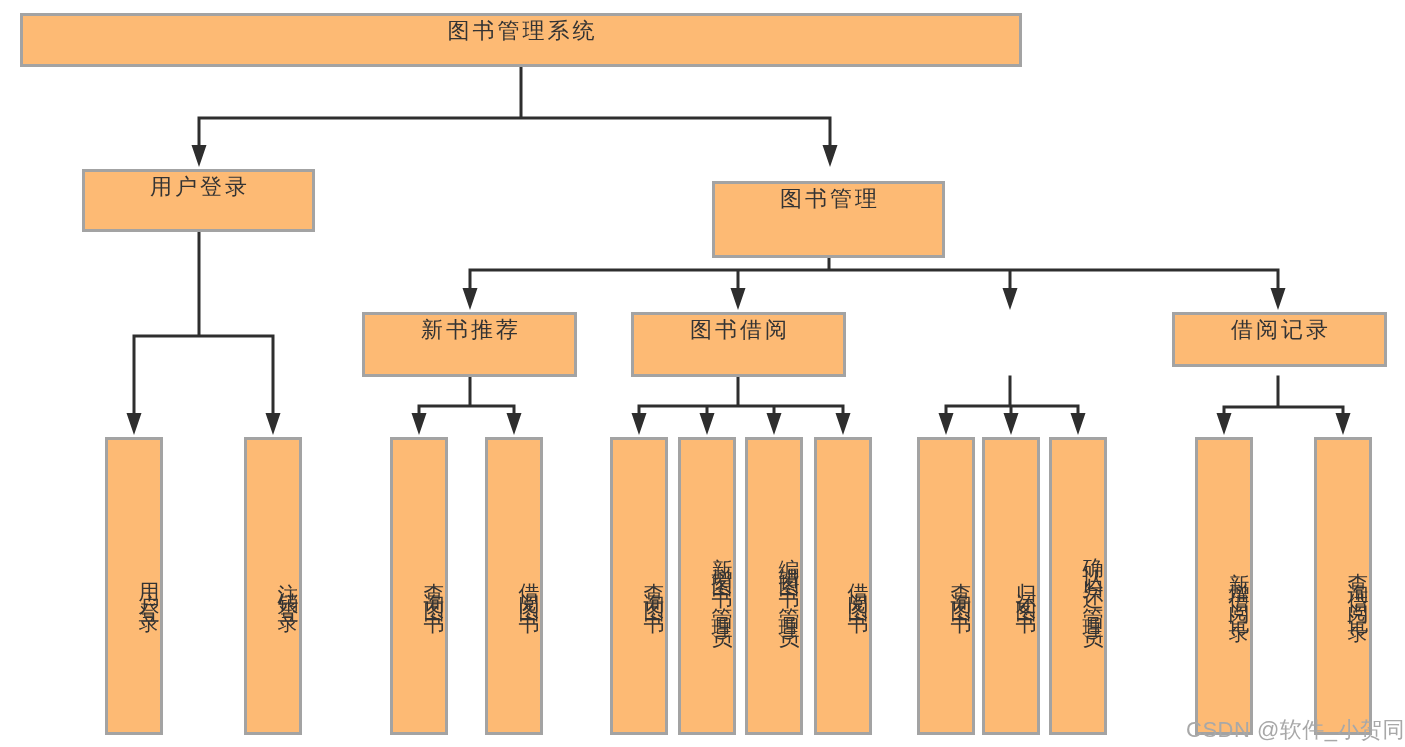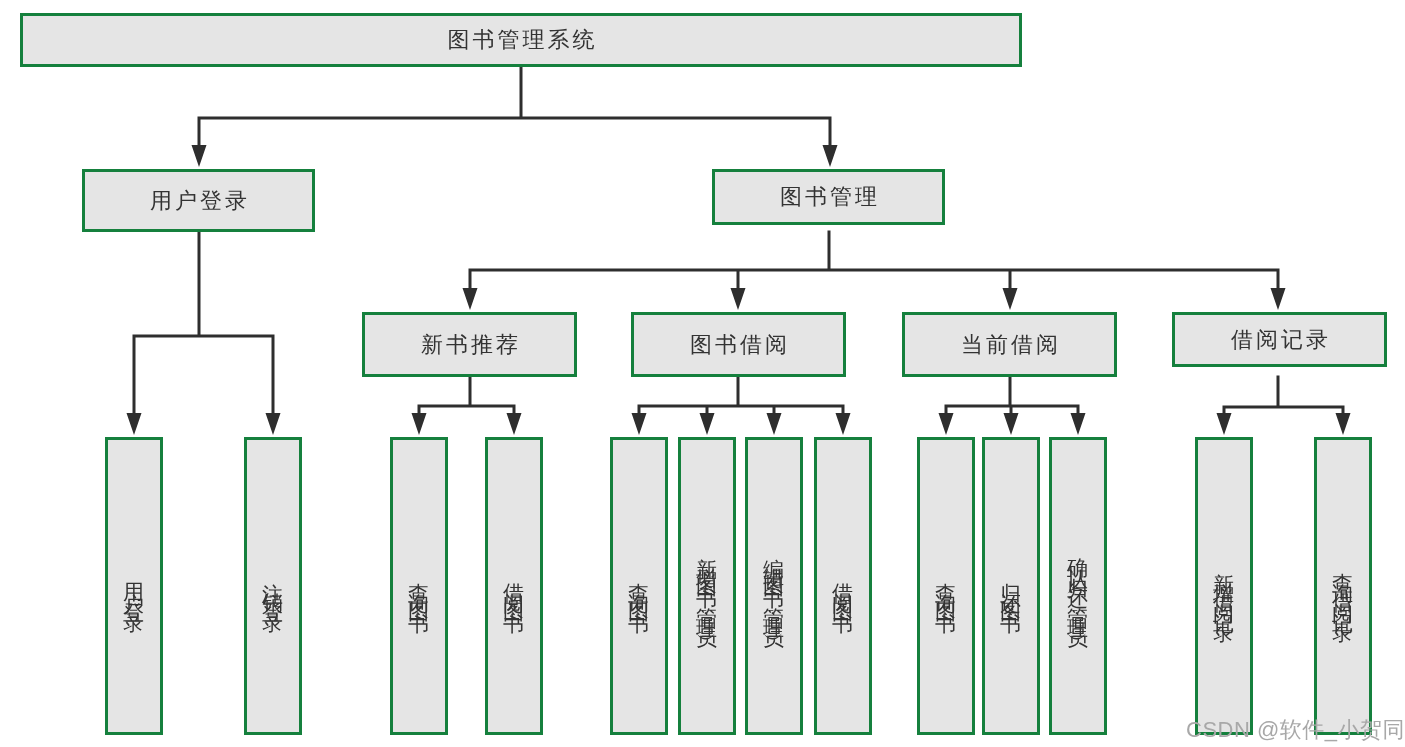--- a/index.html
+++ b/index.html
@@ -8,23 +8,23 @@
     width:1405px;height:747px;
     background:#ffffff;
     font-family:"Liberation Sans","DejaVu Sans",sans-serif;
     color:#333333;
     overflow:hidden;
   }
   .wires{position:absolute;left:0;top:0;width:1405px;height:747px;}
   .node{
     position:absolute;
     box-sizing:border-box;
-    border:3px solid #15803d;
-    background:#e5e5e5;
-    display:flex;align-items:center;justify-content:center;
+    border:3px solid #a3a3a3;
+    background:#fdba74;
+    display:flex;justify-content:center;
     color:#333333;
   }
   .node.h{
     font-size:22px;
     letter-spacing:3px;
     text-indent:3px;
     white-space:nowrap;
   }
   .node.v{
     font-size:21px;
@@ -81,32 +81,29 @@
              M1335.5 413 L1350.5 413 L1343 435 Z"></path>
   </svg>
 
   <div class="node h" style="left:20px;top:13px;width:1002px;height:54px">
     <span>图书管理系统</span>
   </div>
 
   <div class="node h" style="left:82px;top:169px;width:233px;height:63px">
     <span>用户登录</span>
   </div>
-  <div class="node h" style="left:712px;top:169px;width:233px;height:56px">
+  <div class="node h" style="left:712px;top:181px;width:233px;height:77px">
     <span>图书管理</span>
   </div>
 
   <div class="node h" style="left:362px;top:312px;width:215px;height:65px">
     <span>新书推荐</span>
   </div>
   <div class="node h" style="left:631px;top:312px;width:215px;height:65px">
     <span>图书借阅</span>
-  </div>
-  <div class="node h" style="left:902px;top:312px;width:215px;height:65px">
-    <span>当前借阅</span>
   </div>
   <div class="node h" style="left:1172px;top:312px;width:215px;height:55px">
     <span>借阅记录</span>
   </div>
 
   <div class="node v" style="left:105px;top:437px;width:58px;height:298px">
     <span>用户登录</span>
   </div>
   <div class="node v" style="left:244px;top:437px;width:58px;height:298px">
     <span>注销登录</span>

